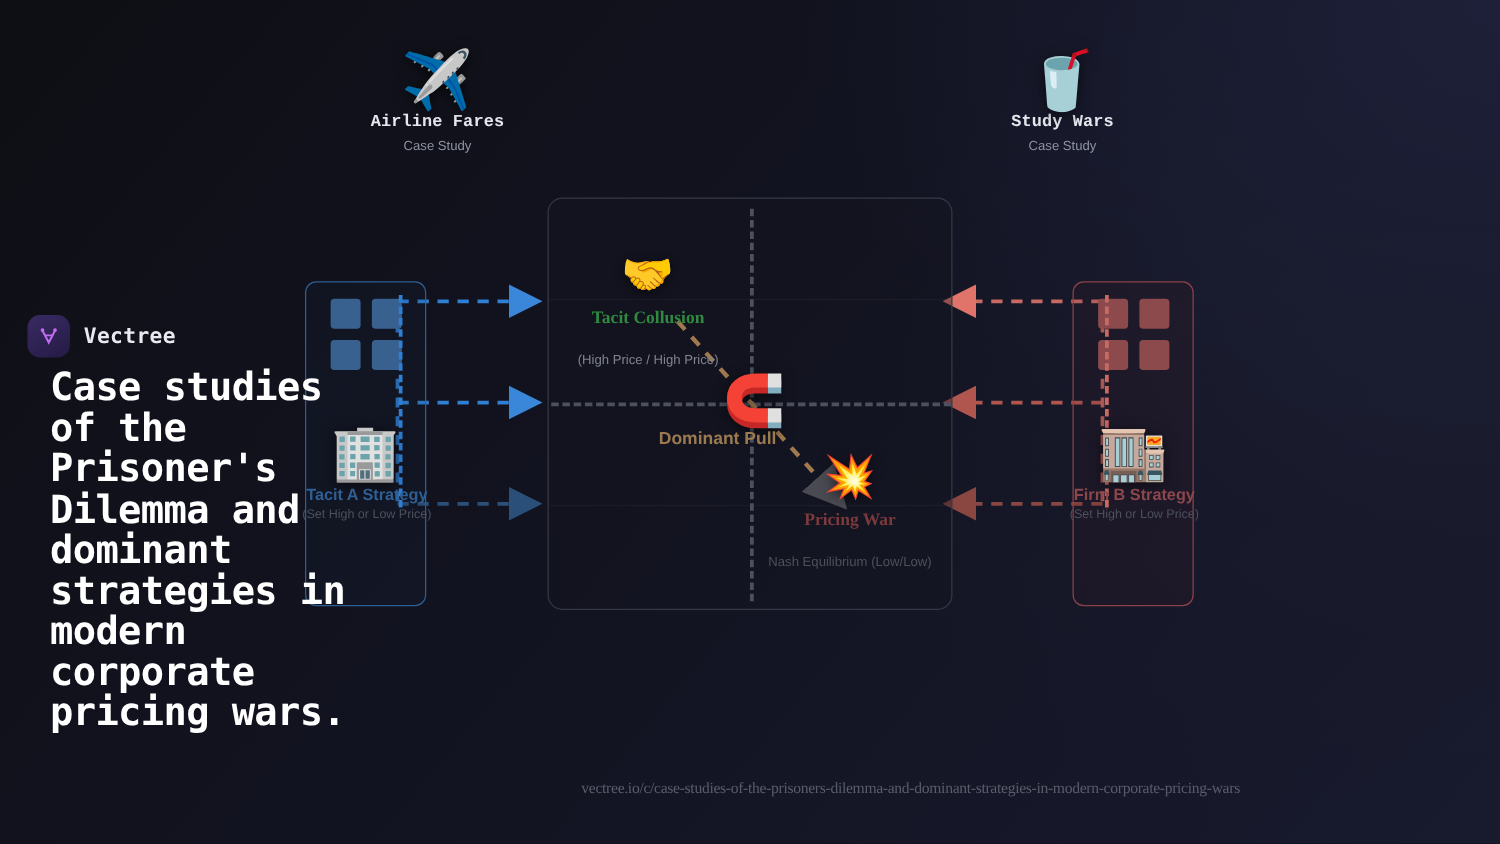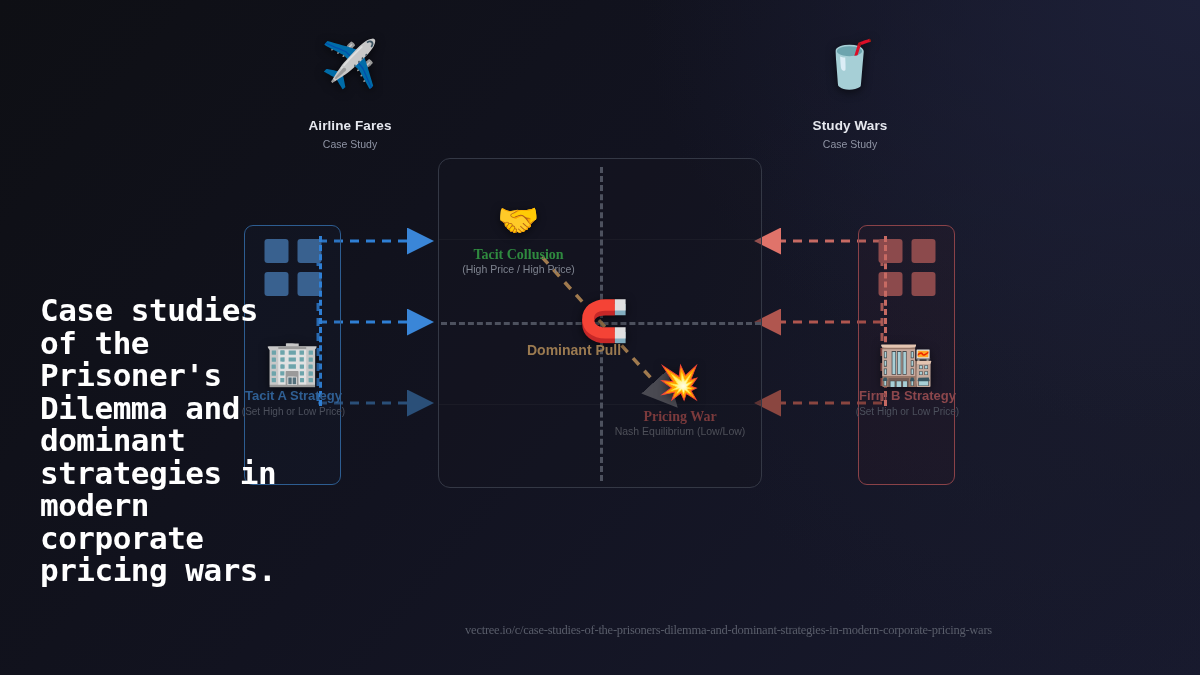--- a/index.html
+++ b/index.html
@@ -15,22 +15,22 @@
       radial-gradient(ellipse 900px 700px at 100% 0%, #1d2038 0%, rgba(29,32,56,0) 62%),
       radial-gradient(ellipse 800px 650px at 96% 48%, #191b2c 0%, rgba(25,27,44,0) 58%),
       linear-gradient(130deg, #0e0f14 0%, #121320 45%, #181a2e 100%);
     overflow:hidden;
   }
 
   
   .case-study { position:absolute; width:160px; text-align:center; }
   .case-study .cs-emoji { font-size:46px; line-height:52px; display:block;
       filter:drop-shadow(0 2px 5px rgba(0,0,0,.6)); }
-  .case-study .cs-title { margin-top:28px; font-size:13.5px; font-weight:bold;
-      color:#e6e8ef; letter-spacing:.1px; }
+  .case-study .cs-title { margin-top:1px; font-size:13.5px; font-weight:bold;
+      color:#e6e8ef; letter-spacing:.1px;font-family:Liberation Mono, monospace; }
   .case-study .cs-sub { margin-top:5px; font-size:10.5px; color:#8e93a3; }
   #cs-airline { left:270px; top:38px; }
   #cs-cola    { left:770px; top:38px; }
 
   
   .firm-panel {
     position:absolute; top:225px; width:97px; height:260px;
     border-radius:9px;
   }
   #firm-a { left:244px; border:1px solid #2d5d91; background:rgba(25,45,74,.14); }
@@ -67,21 +67,21 @@
   .axis-v { position:absolute; left:161px; top:8px; width:0; height:314px;
     border-left:3px dashed #4d515e; }
   .axis-h { position:absolute; top:163px; left:2px; height:0; width:320px;
     border-top:3px dashed #4d515e; }
   .faint-h { position:absolute; left:0; width:100%; height:0; border-top:1px solid rgba(255,255,255,.035); }
 
   .quad { position:absolute; text-align:center; }
   .quad .q-emoji { font-size:34px; line-height:38px; display:block;
     filter:drop-shadow(0 2px 4px rgba(0,0,0,.55)); }
   .quad .q-title { font-size:14px; font-weight:bold; margin-top:8px;font-family:Liberation Serif, serif; }
-  .quad .q-sub { font-size:10.5px; margin-top:0; }
+  .quad .q-sub { font-size:10.5px; margin-top:19px; }
 
   #quad-collusion { left:-18px; top:42px; width:195px; }
   #quad-collusion .q-title { color:#2f8a3f; }
   #quad-collusion .q-sub { color:#7e838f; }
   #quad-war { left:142px; top:204px; width:198px; }
   #quad-war .q-title { color:#7b3a3c; }
   #quad-war .q-sub { color:#4e5059; }
 
   #magnet { position:absolute; left:140px; top:140px; font-size:40px; line-height:44px;
     filter:drop-shadow(0 2px 5px rgba(0,0,0,.6)); }
@@ -208,18 +208,29 @@
     <span id="magnet">🧲</span>
     <div id="dominant-pull-label">Dominant Pull</div>
 
     <div class="quad" id="quad-war">
       <span class="q-emoji">💥</span>
       <div class="q-title">Pricing War</div>
       <div class="q-sub">Nash Equilibrium (Low/Low)</div>
     </div>
   </div>
 
+  <div id="brand">
+    <div id="brand-logo">
+      <svg width="20" height="20" viewBox="0 0 20 20">
+        <path d="M5 5.5 L10 15 L15 5.5" stroke="#c06cf0" stroke-width="1.7" fill="none" stroke-linecap="round"></path>
+        <circle cx="5" cy="5" r="1.5" fill="#c06cf0"></circle>
+        <circle cx="15" cy="5" r="1.5" fill="#c06cf0"></circle>
+        <path d="M7.2 9.3 L12.8 9.3" stroke="#c06cf0" stroke-width="1.5" stroke-linecap="round"></path>
+      </svg>
+    </div>
+    <div id="brand-name">Vectree</div>
+  </div>
 
   <div id="headline">Case studies of the Prisoner's Dilemma and dominant strategies in modern corporate pricing wars.</div>
 
   <div id="url-bar">vectree.io/c/case-studies-of-the-prisoners-dilemma-and-dominant-strategies-in-modern-corporate-pricing-wars</div>
 
 </div>
 
 </body></html>

